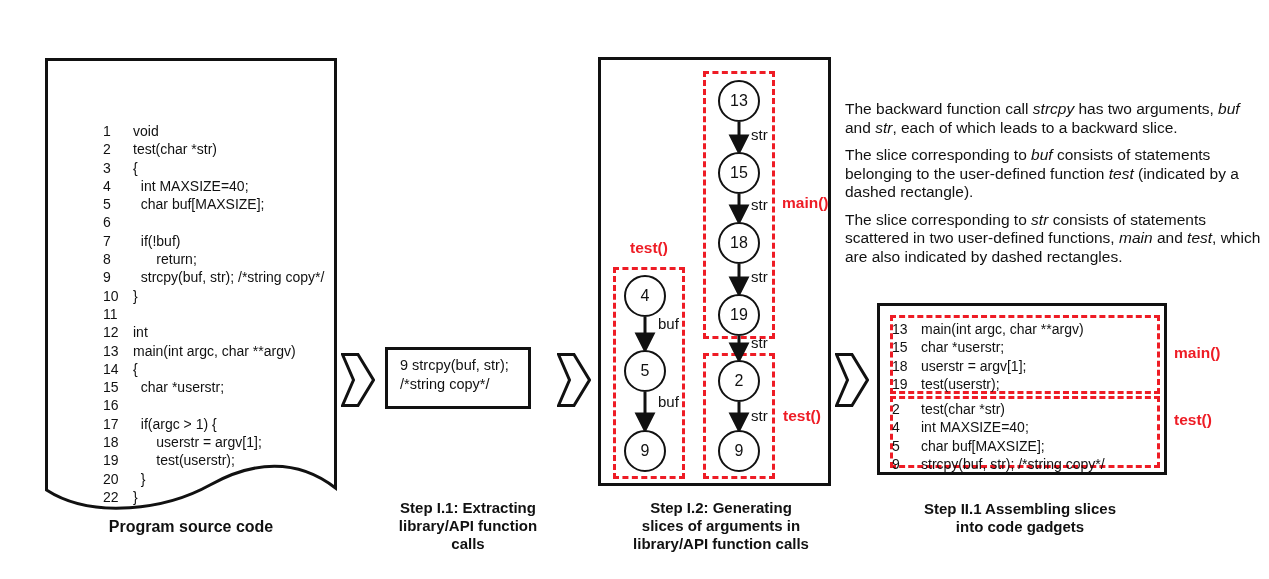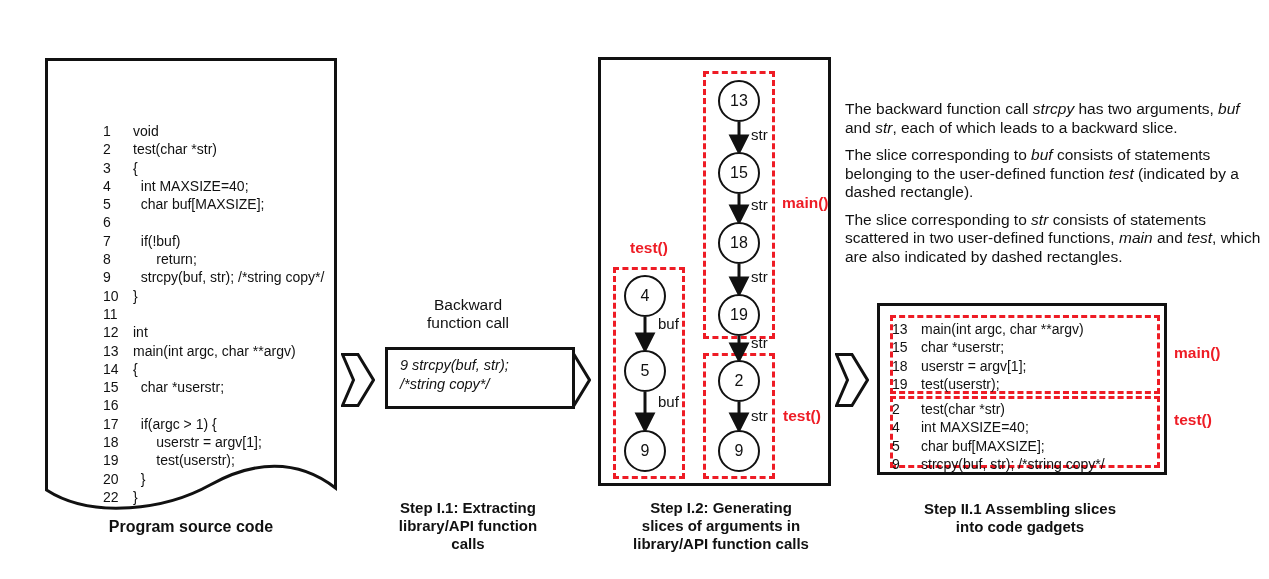--- a/index.html
+++ b/index.html
@@ -15,22 +15,22 @@
   .caption { position:absolute; font-weight:bold; text-align:center; white-space:pre-line; }
   .cap-source { left:45px; top:517px; width:292px; font-size:16px; line-height:19px; }
   .cap-step { font-size:15px; line-height:18px; }
 
   
   .chevron { position:absolute; width:34px; height:54px; }
 
   
   .bwd-title { position:absolute; left:380px; top:296px; width:176px; text-align:center;
                font-size:15.5px; line-height:18px; white-space:pre-line; }
-  .bwd-box { position:absolute; left:385px; top:347px; width:190px; height:62px;
-             border:3px solid var(--ink); background:#fff;font-style:italic; }
+  .bwd-box { position:absolute; left:385px; top:347px; width:146px; height:62px;
+             border:3px solid var(--ink); background:#fff; }
   .bwd-box .txt { padding:6px 4px 0 12px; font-size:14.5px; line-height:19px; white-space:pre-line; }
 
   
   .graph-box { position:absolute; left:598px; top:57px; width:233px; height:429px;
                border:3px solid var(--ink); background:#fff; }
   .dashed { position:absolute; border:3px dashed var(--red); }
   .node { position:absolute; width:42px; height:42px; border:2.5px solid var(--ink);
           border-radius:50%; background:#fff; text-align:center; line-height:37px;
           font-size:16px; z-index:3; }
   .edge-label { position:absolute; font-size:15px; z-index:3; }
@@ -172,22 +172,20 @@
   <svg class="chevron" style="left:341px;top:353px" viewBox="0 0 34 54">
     <polygon points="1.5,1.5 17,1.5 32.5,27 17,52.5 1.5,52.5 12.5,27" fill="#ffffff" stroke="#111111" stroke-width="3"></polygon>
   </svg>
   <svg class="chevron" style="left:557px;top:353px" viewBox="0 0 34 54">
     <polygon points="1.5,1.5 17,1.5 32.5,27 17,52.5 1.5,52.5 12.5,27" fill="#ffffff" stroke="#111111" stroke-width="3"></polygon>
   </svg>
   <svg class="chevron" style="left:835px;top:353px" viewBox="0 0 34 54">
     <polygon points="1.5,1.5 17,1.5 32.5,27 17,52.5 1.5,52.5 12.5,27" fill="#ffffff" stroke="#111111" stroke-width="3"></polygon>
   </svg>
 
-  <div class="bwd-title">Backward
-function call</div>
   <div class="bwd-box">
     <div class="txt">9  strcpy(buf, str);
 /*string copy*/</div>
   </div>
   <div class="caption cap-step" style="left:378px;top:499px;width:180px">Step I.1: Extracting
 library/API function
 calls</div>
 
   <div class="graph-box">
 

